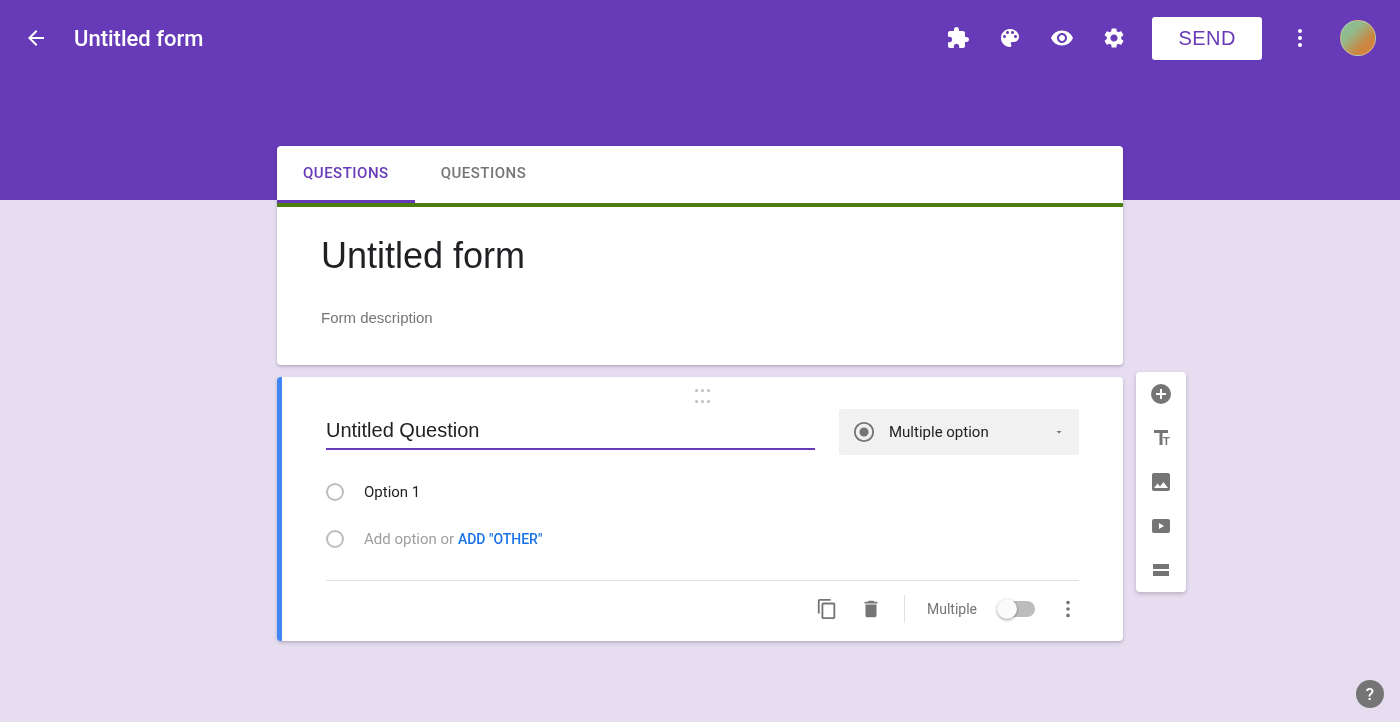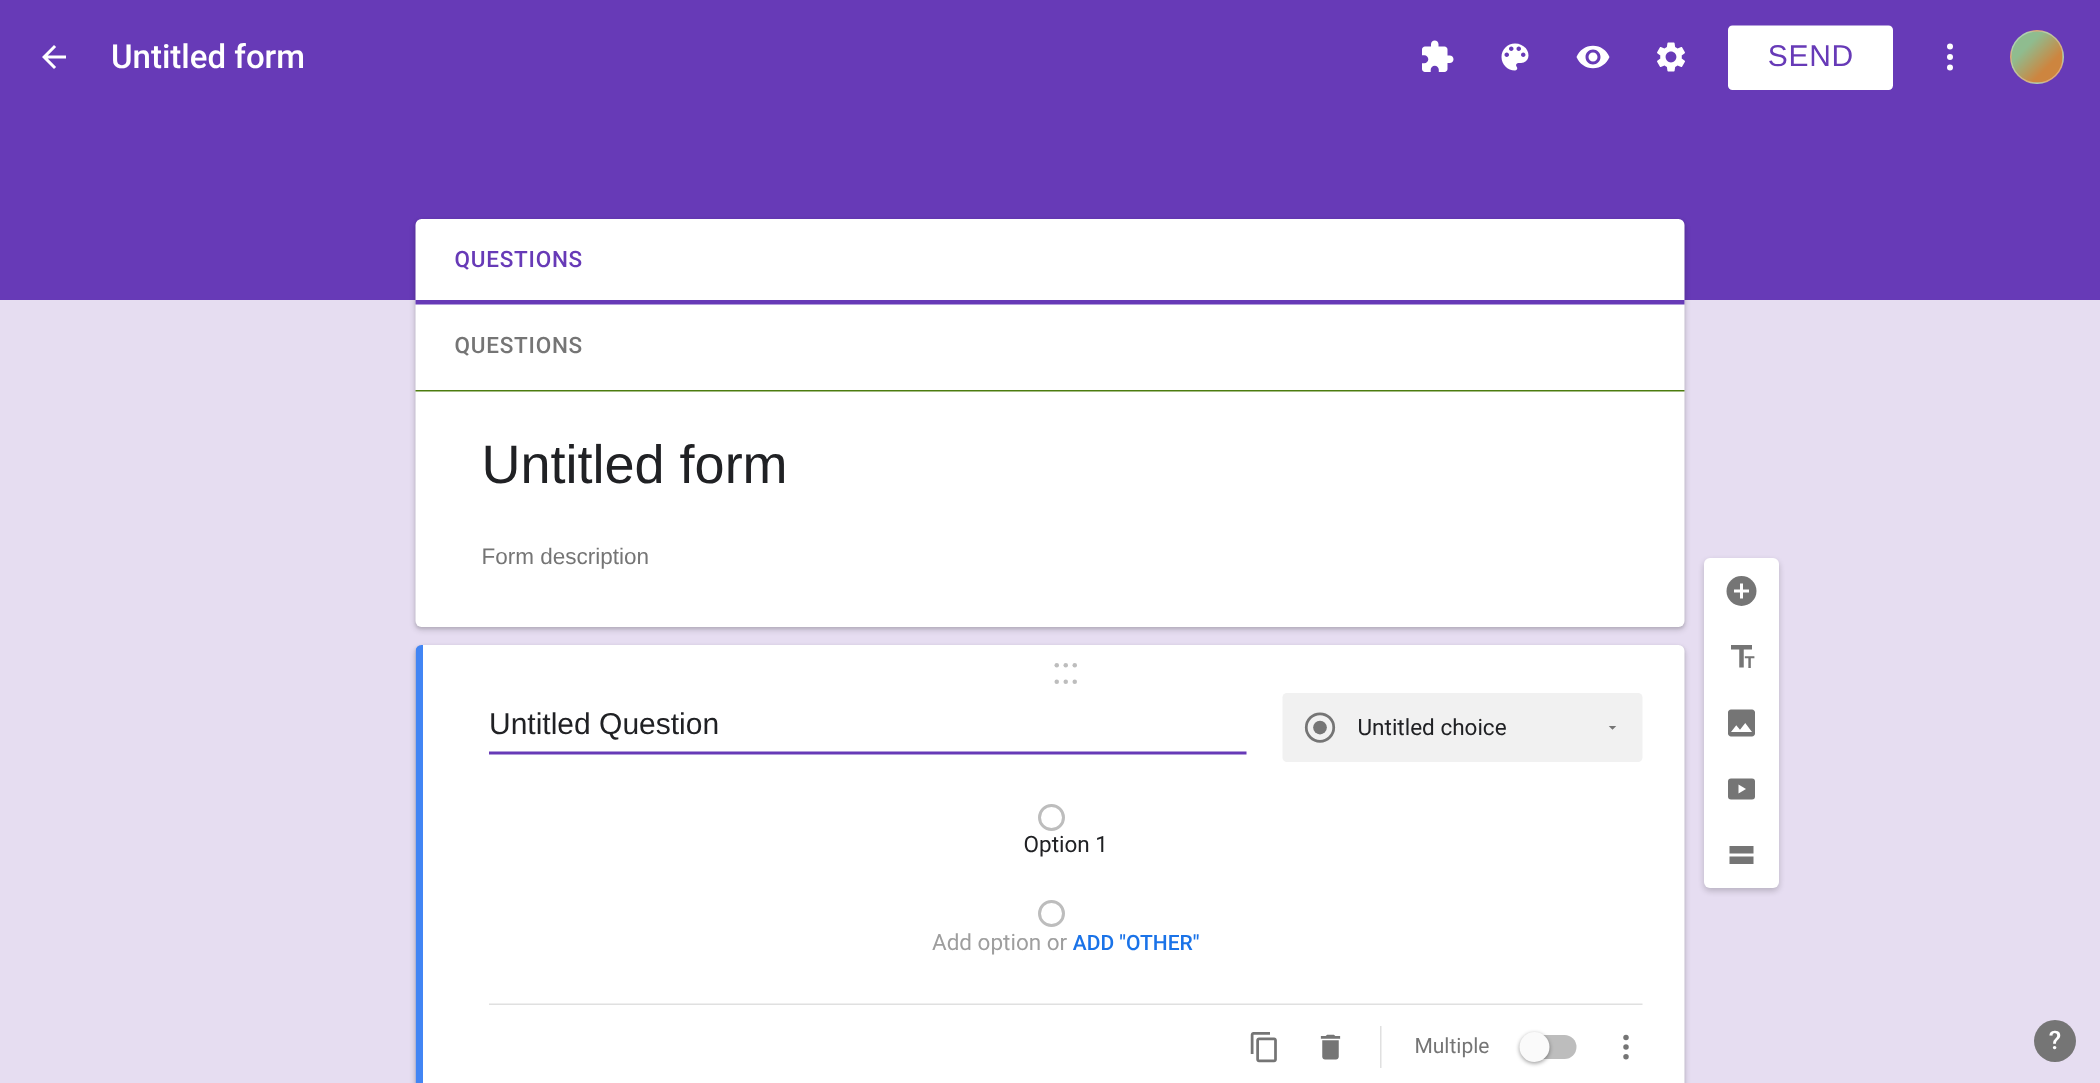--- a/index.html
+++ b/index.html
@@ -72,22 +72,21 @@
   }
   .card {
     background: #fff;
     border-radius: 4px;
     box-shadow: 0 2px 4px rgba(0,0,0,0.15), 0 1px 2px rgba(0,0,0,0.1);
     margin-bottom: 12px;
   }
   .tabs {
     display: flex;
     justify-content: flex-start;
-    border-bottom: 1px solid #4d7c0f;
-    flex-direction: column;
+    border-bottom: 4px solid #4d7c0f;
   }
   .tab {
     padding: 18px 26px;
     font-size: 15px;
     font-weight: 500;
     letter-spacing: 0.5px;
     color: #757575;
     cursor: pointer;
     border-bottom: 3px solid transparent;
   }
@@ -112,21 +111,21 @@
     font-size: 15px;
     color: #9e9e9e;
     border: none;
     outline: none;
     width: 100%;
     margin-top: 28px;
   }
   .question-card {
     position: relative;
     border-left: 5px solid #4285f4;
-    padding: 10px 28px 0 44px;
+    padding: 10px 44px 0 44px;
   }
   .drag-handle {
     display:flex;
     justify-content:center;
     gap:3px;
     color:#bdbdbd;
     padding-top:2px;
     padding-bottom:6px;
     cursor:grab;
   }
@@ -160,21 +159,20 @@
   }
   .q-type-label {
     font-size:15px;
     color:#202124;
     flex:1;
   }
   .option-row {
     display:flex;
     align-items:center;
     padding:14px 0;
-    flex-direction:column;
   }
   .radio-empty{
     width:18px;height:18px;border:2px solid #bdbdbd;border-radius:50%;margin-right:20px;
   }
   .option-text {
     font-size:15px;
     color:#202124;
   }
   .option-text.muted { color:#9e9e9e;}
   .add-other { color:#1a73e8; font-weight:500; cursor:pointer; font-size:14px;}
@@ -311,21 +309,21 @@
     </div>
     <div class="q-row">
       <input class="q-title-input" value="Untitled Question" style="">
       <div class="q-type-select">
         <span class="type-icon">
           <svg width="22" height="22" viewBox="0 0 24 24">
               <circle cx="12" cy="12" r="10" fill="none" stroke="#757575" stroke-width="2"></circle>
               <circle cx="12" cy="12" r="5" fill="#757575"></circle>
             </svg>
         </span>
-        <span class="q-type-label">Untitled choice</span>
+        <span class="q-type-label">Multiple option</span>
         <span>
           <svg width="12" height="12" viewBox="0 0 24 24" fill="#757575">
               <path d="M7 10l5 5 5-5z"></path>
             </svg>
         </span>
       </div>
     </div>
 
     <div class="option-row" style="margin-top:14px">
       <div class="radio-empty"></div>

